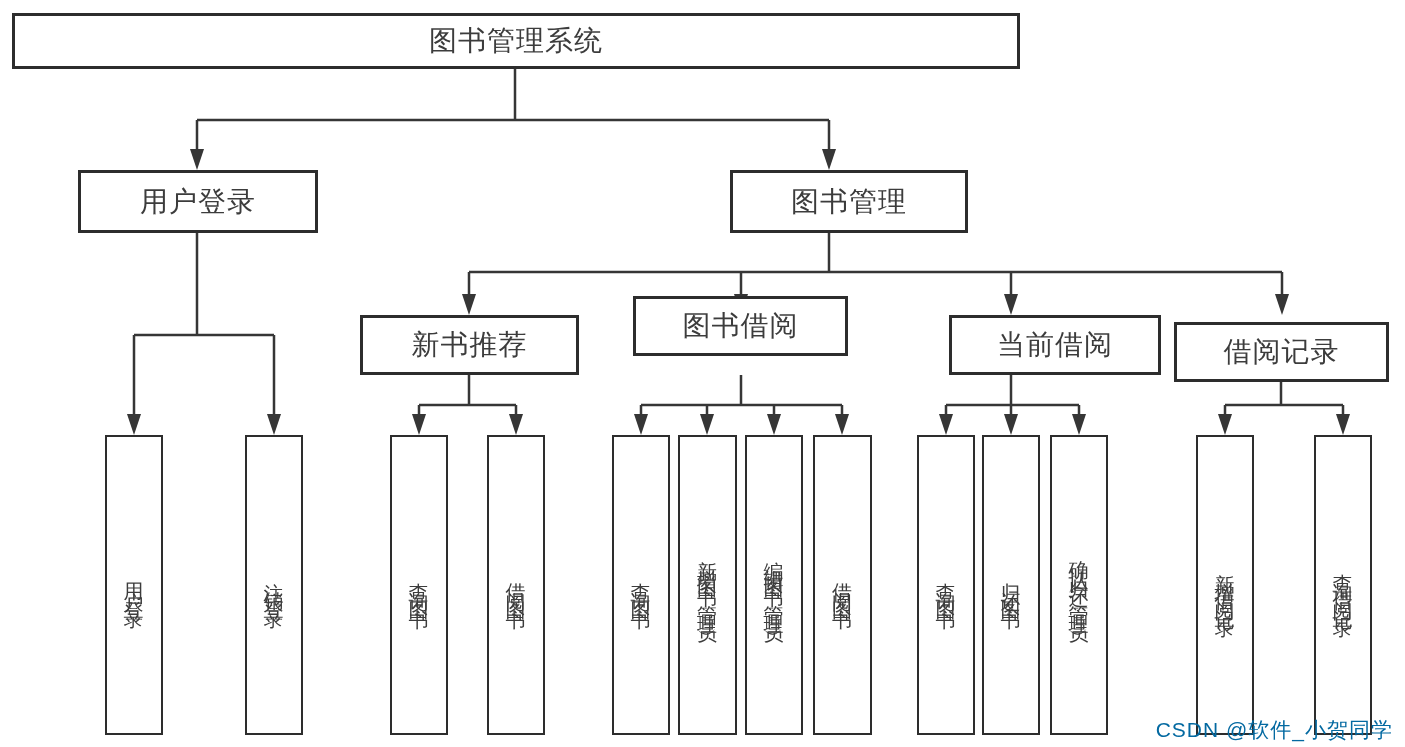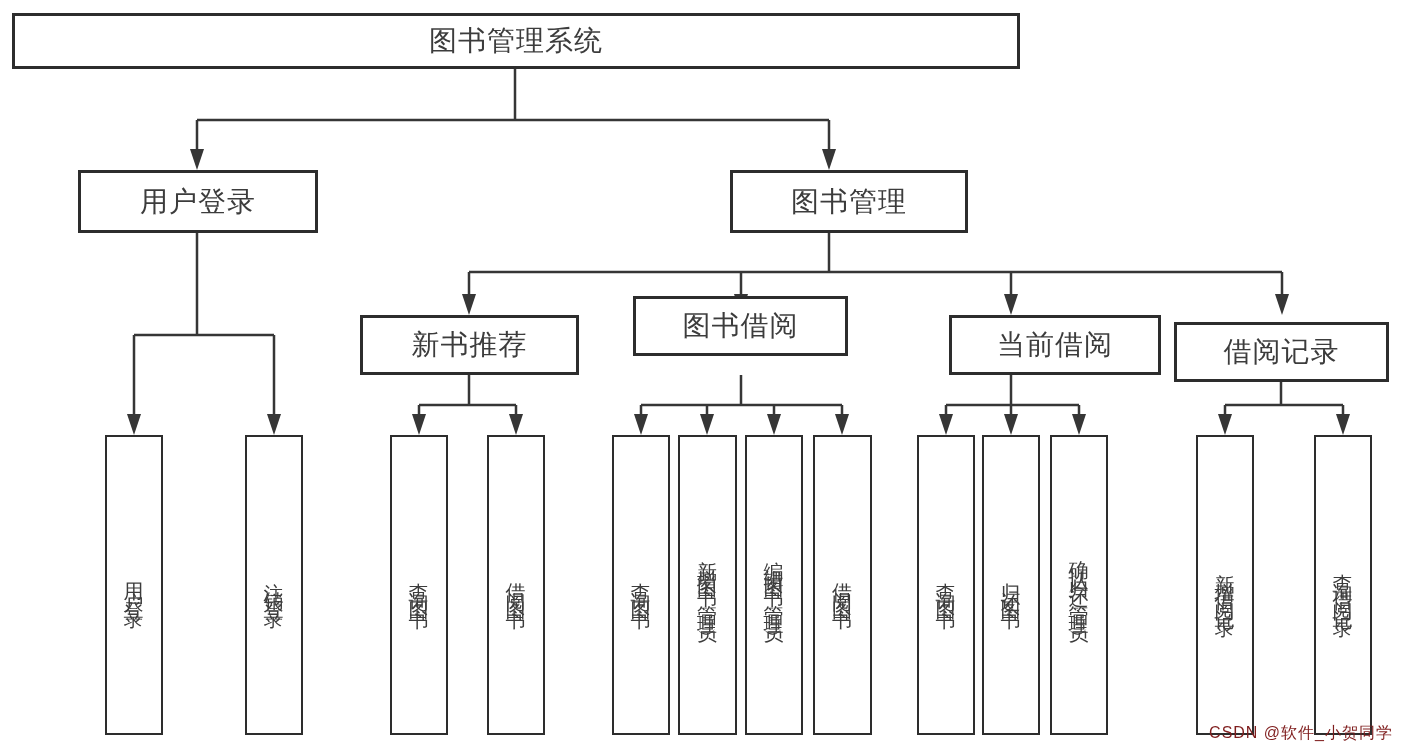--- a/index.html
+++ b/index.html
@@ -46,22 +46,22 @@
     writing-mode: vertical-rl;
     text-orientation: upright;
     letter-spacing: 9px;
     line-height: 1;
     text-align: center;
   }
   .watermark {
     position: absolute;
     right: 12px;
     bottom: 3px;
-    font-size: 16px;
-    color: #7f1d1d;
+    font-size: 21px;
+    color: #0369a1;
     letter-spacing: 1px;
     z-index: 3;
     white-space: nowrap;
   }
 </style>
 </head>
 <body>
 
 <div class="stage">
 

